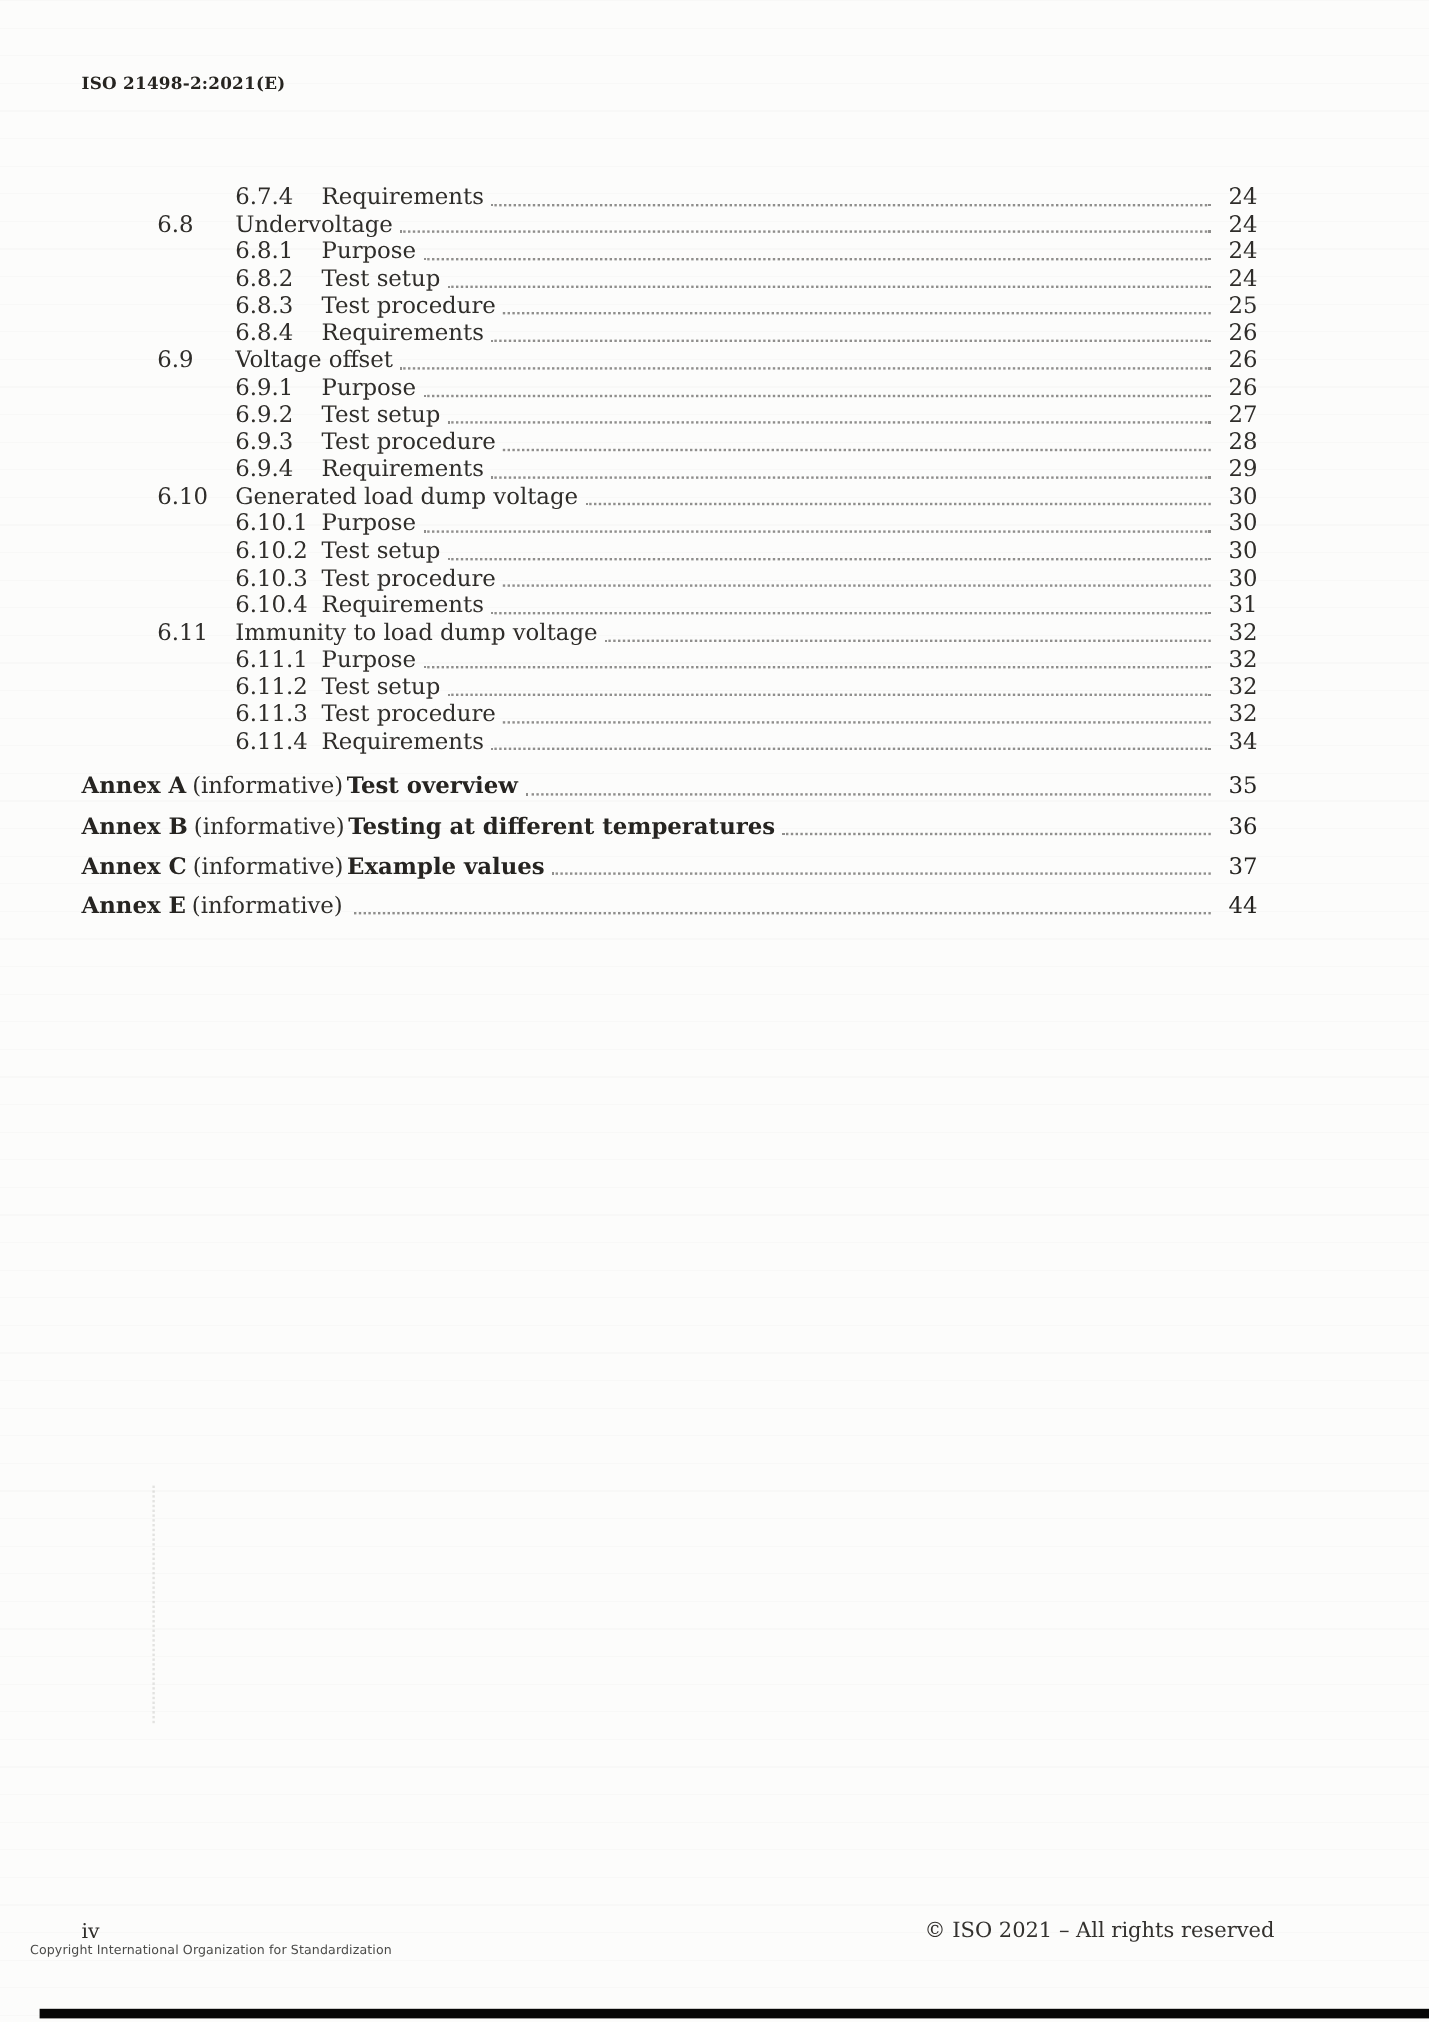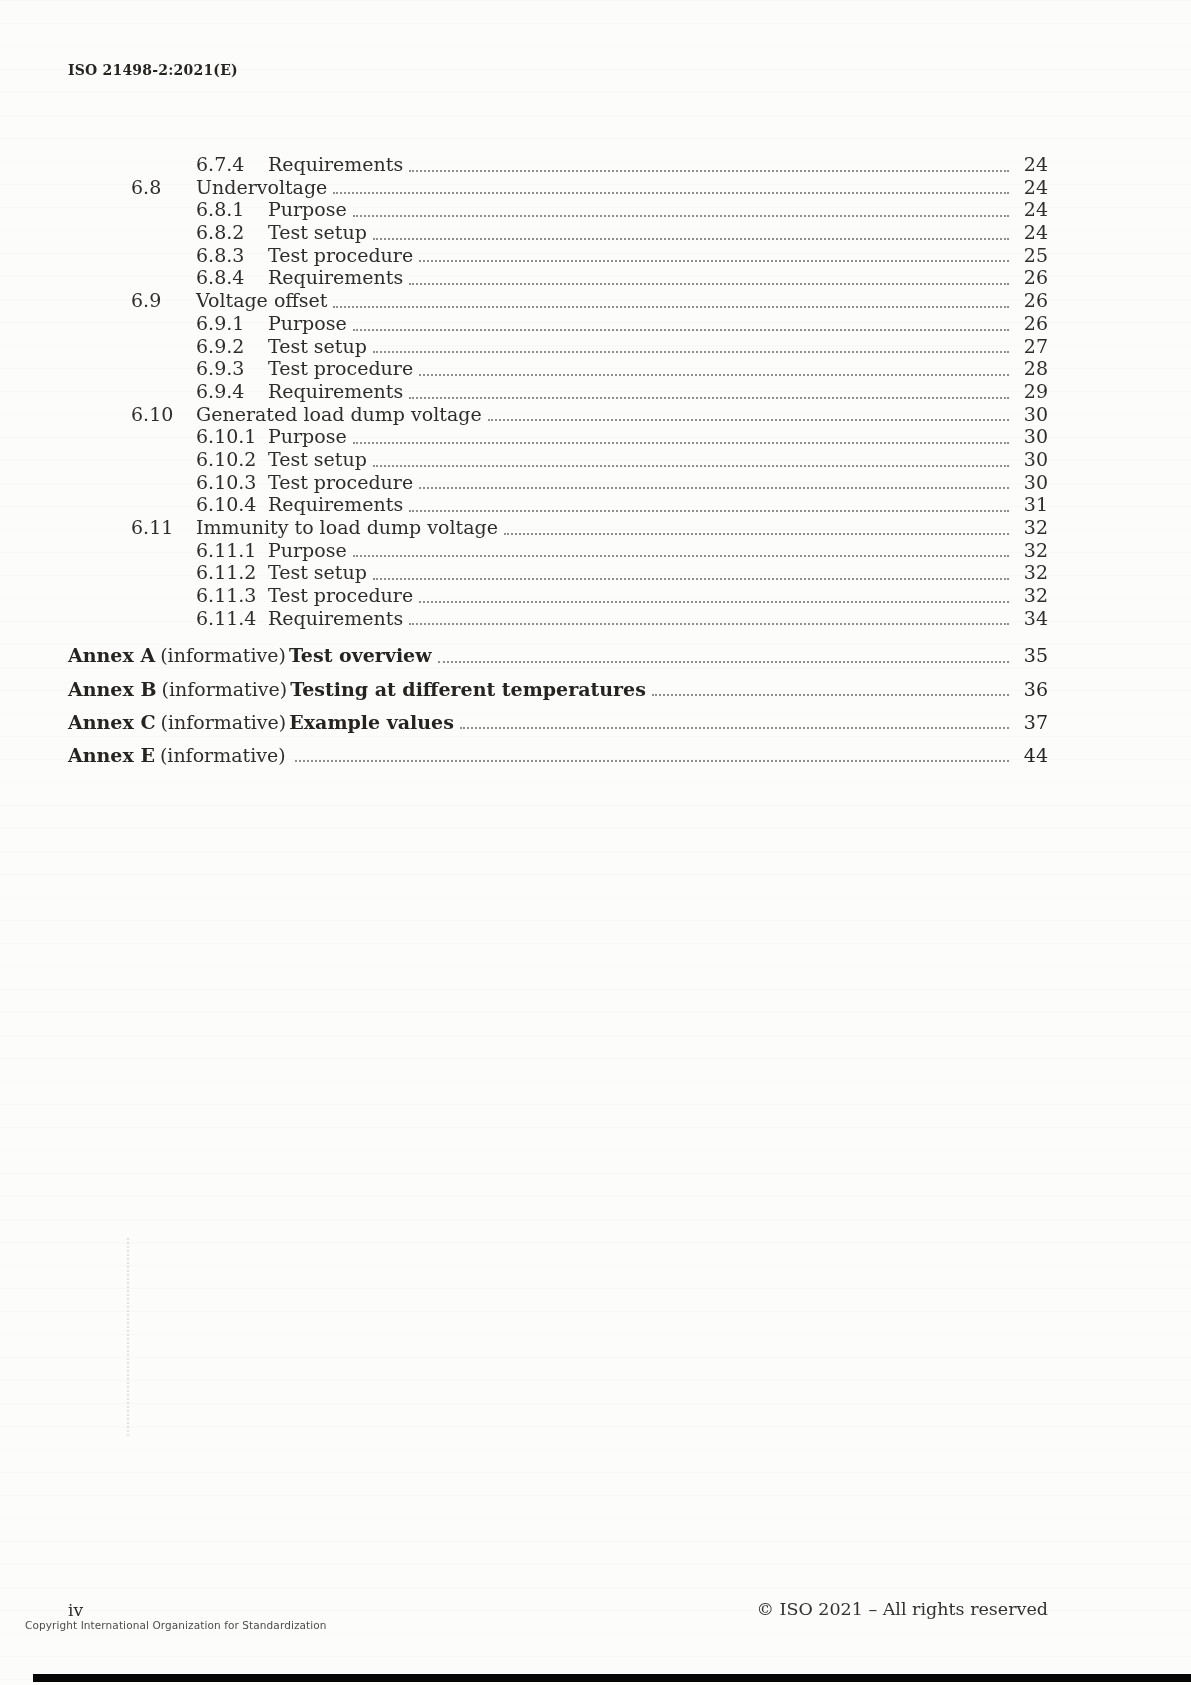--- a/index.html
+++ b/index.html
@@ -54,21 +54,21 @@
   .footer-pageno {
     position:absolute; left:68px; top:1600px;
     font-size:17px; color:#2f2d2a;
   }
   .footer-copyright {
     position:absolute; left:25px; top:1619px;
     font-family:"DejaVu Sans","Liberation Sans",sans-serif;
     font-size:10.5px; color:#4c4c4a; letter-spacing:0.1px;
   }
   .footer-rights {
-    position:absolute; right:143px; top:1599px;
+    position:absolute; right:129px; top:1599px;
     font-size:17.5px; color:#33312e;
   }
   .bottom-bar {
     position:absolute; left:33px; right:0; top:1674px; height:8px;
     background:#060606;
   }
 </style>
 </head>
 <body>
 

